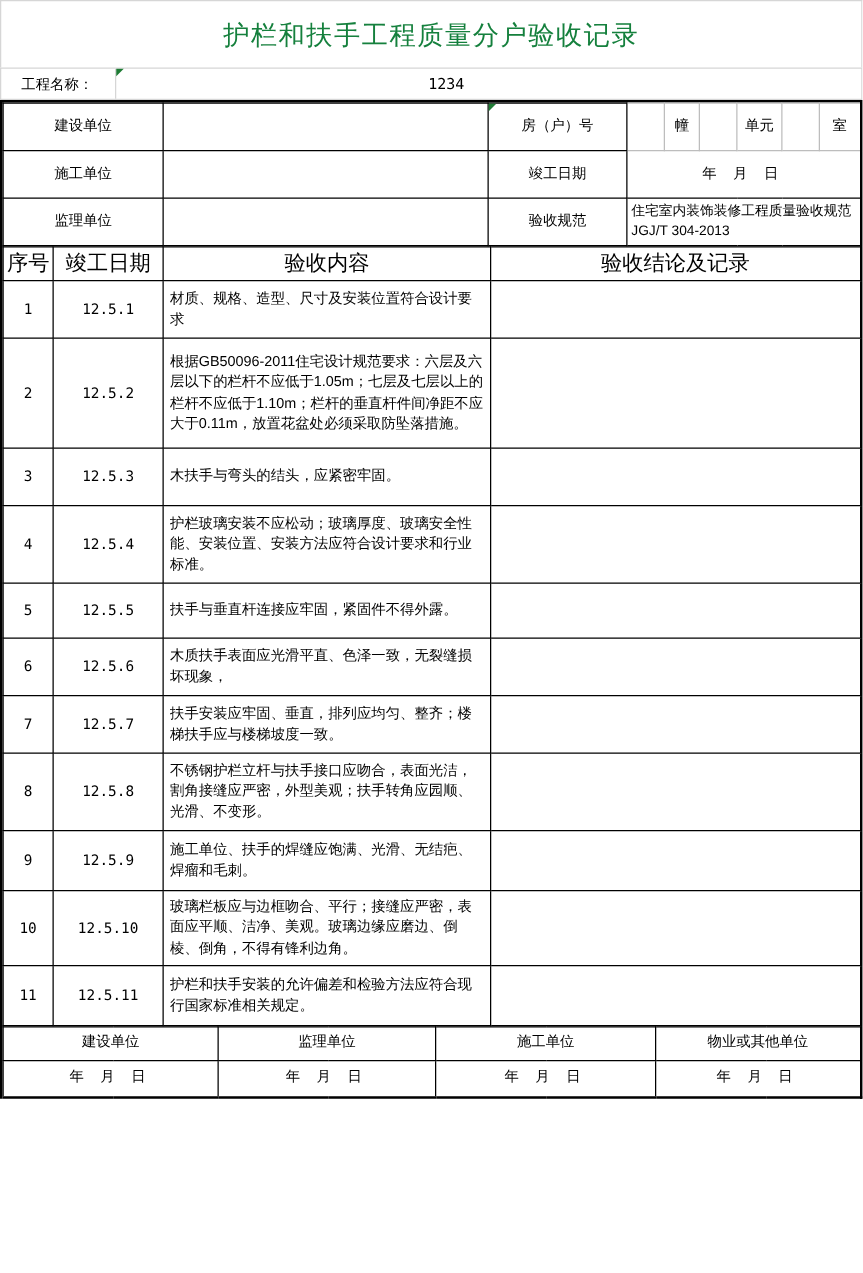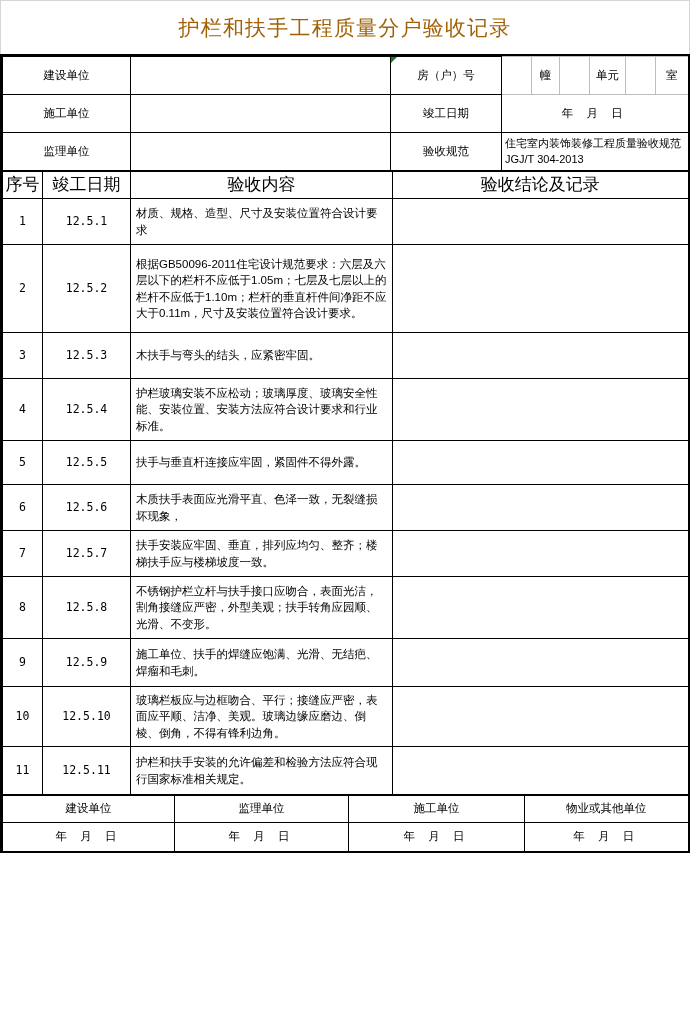--- a/index.html
+++ b/index.html
@@ -44,21 +44,21 @@
     border-top: 1px solid #d6d6d6;
     display: flex;
     align-items: center;
     justify-content: center;
   }
   .title-text {
     font-size: 21px;
     letter-spacing: 1.2px;
     font-family: "DejaVu Sans", "Liberation Sans", sans-serif;
     font-weight: normal;
-    color: #a16207;
+    color: #15803d;
   }
 
   
   .proj-strip {
     height: 26px;
     box-sizing: border-box;
     border: 1px solid #d6d6d6;
     border-top: 1px solid #d6d6d6;
     display: flex;
     align-items: center;
@@ -191,20 +191,27 @@
 </style>
 </head>
 <body>
 
 <div id="sheet">
 
   <div class="title-band">
     <div class="title-text">护栏和扶手工程质量分户验收记录</div>
   </div>
 
+  <div class="proj-strip">
+    <div class="proj-label">工程名称：</div>
+    <div class="proj-value">
+      <span class="green-flag"></span>
+      <span class="val-inner">1234</span>
+    </div>
+  </div>
 
   <div class="main-block">
 
     <table>
       <colgroup>
         <col style="width:128px">
           <col style="width:260px">
         <col style="width:111px">
         <col style="width:30px">
           <col style="width:28px">
@@ -260,21 +267,21 @@
 
       <tr style="height:46px">
         <td class="cell-no">1</td>
         <td class="cell-item">12.5.1</td>
         <td class="cell-content">材质、规格、造型、尺寸及安装位置符合设计要求</td>
         <td class="cell-result thick-r"></td>
       </tr>
       <tr style="height:88px">
         <td class="cell-no">2</td>
         <td class="cell-item">12.5.2</td>
-        <td class="cell-content">根据GB50096-2011住宅设计规范要求：六层及六层以下的栏杆不应低于1.05m；七层及七层以上的栏杆不应低于1.10m；栏杆的垂直杆件间净距不应大于0.11m，尺寸及安装位置符合设计要求。</td>
+        <td class="cell-content">根据GB50096-2011住宅设计规范要求：六层及六层以下的栏杆不应低于1.05m；七层及七层以上的栏杆不应低于1.10m；栏杆的垂直杆件间净距不应大于0.11m，放置花盆处必须采取防坠落措施。</td>
         <td class="cell-result thick-r"></td>
       </tr>
       <tr style="height:46px">
         <td class="cell-no">3</td>
         <td class="cell-item">12.5.3</td>
         <td class="cell-content">木扶手与弯头的结头，应紧密牢固。</td>
         <td class="cell-result thick-r"></td>
       </tr>
       <tr style="height:62px">
         <td class="cell-no">4</td>

